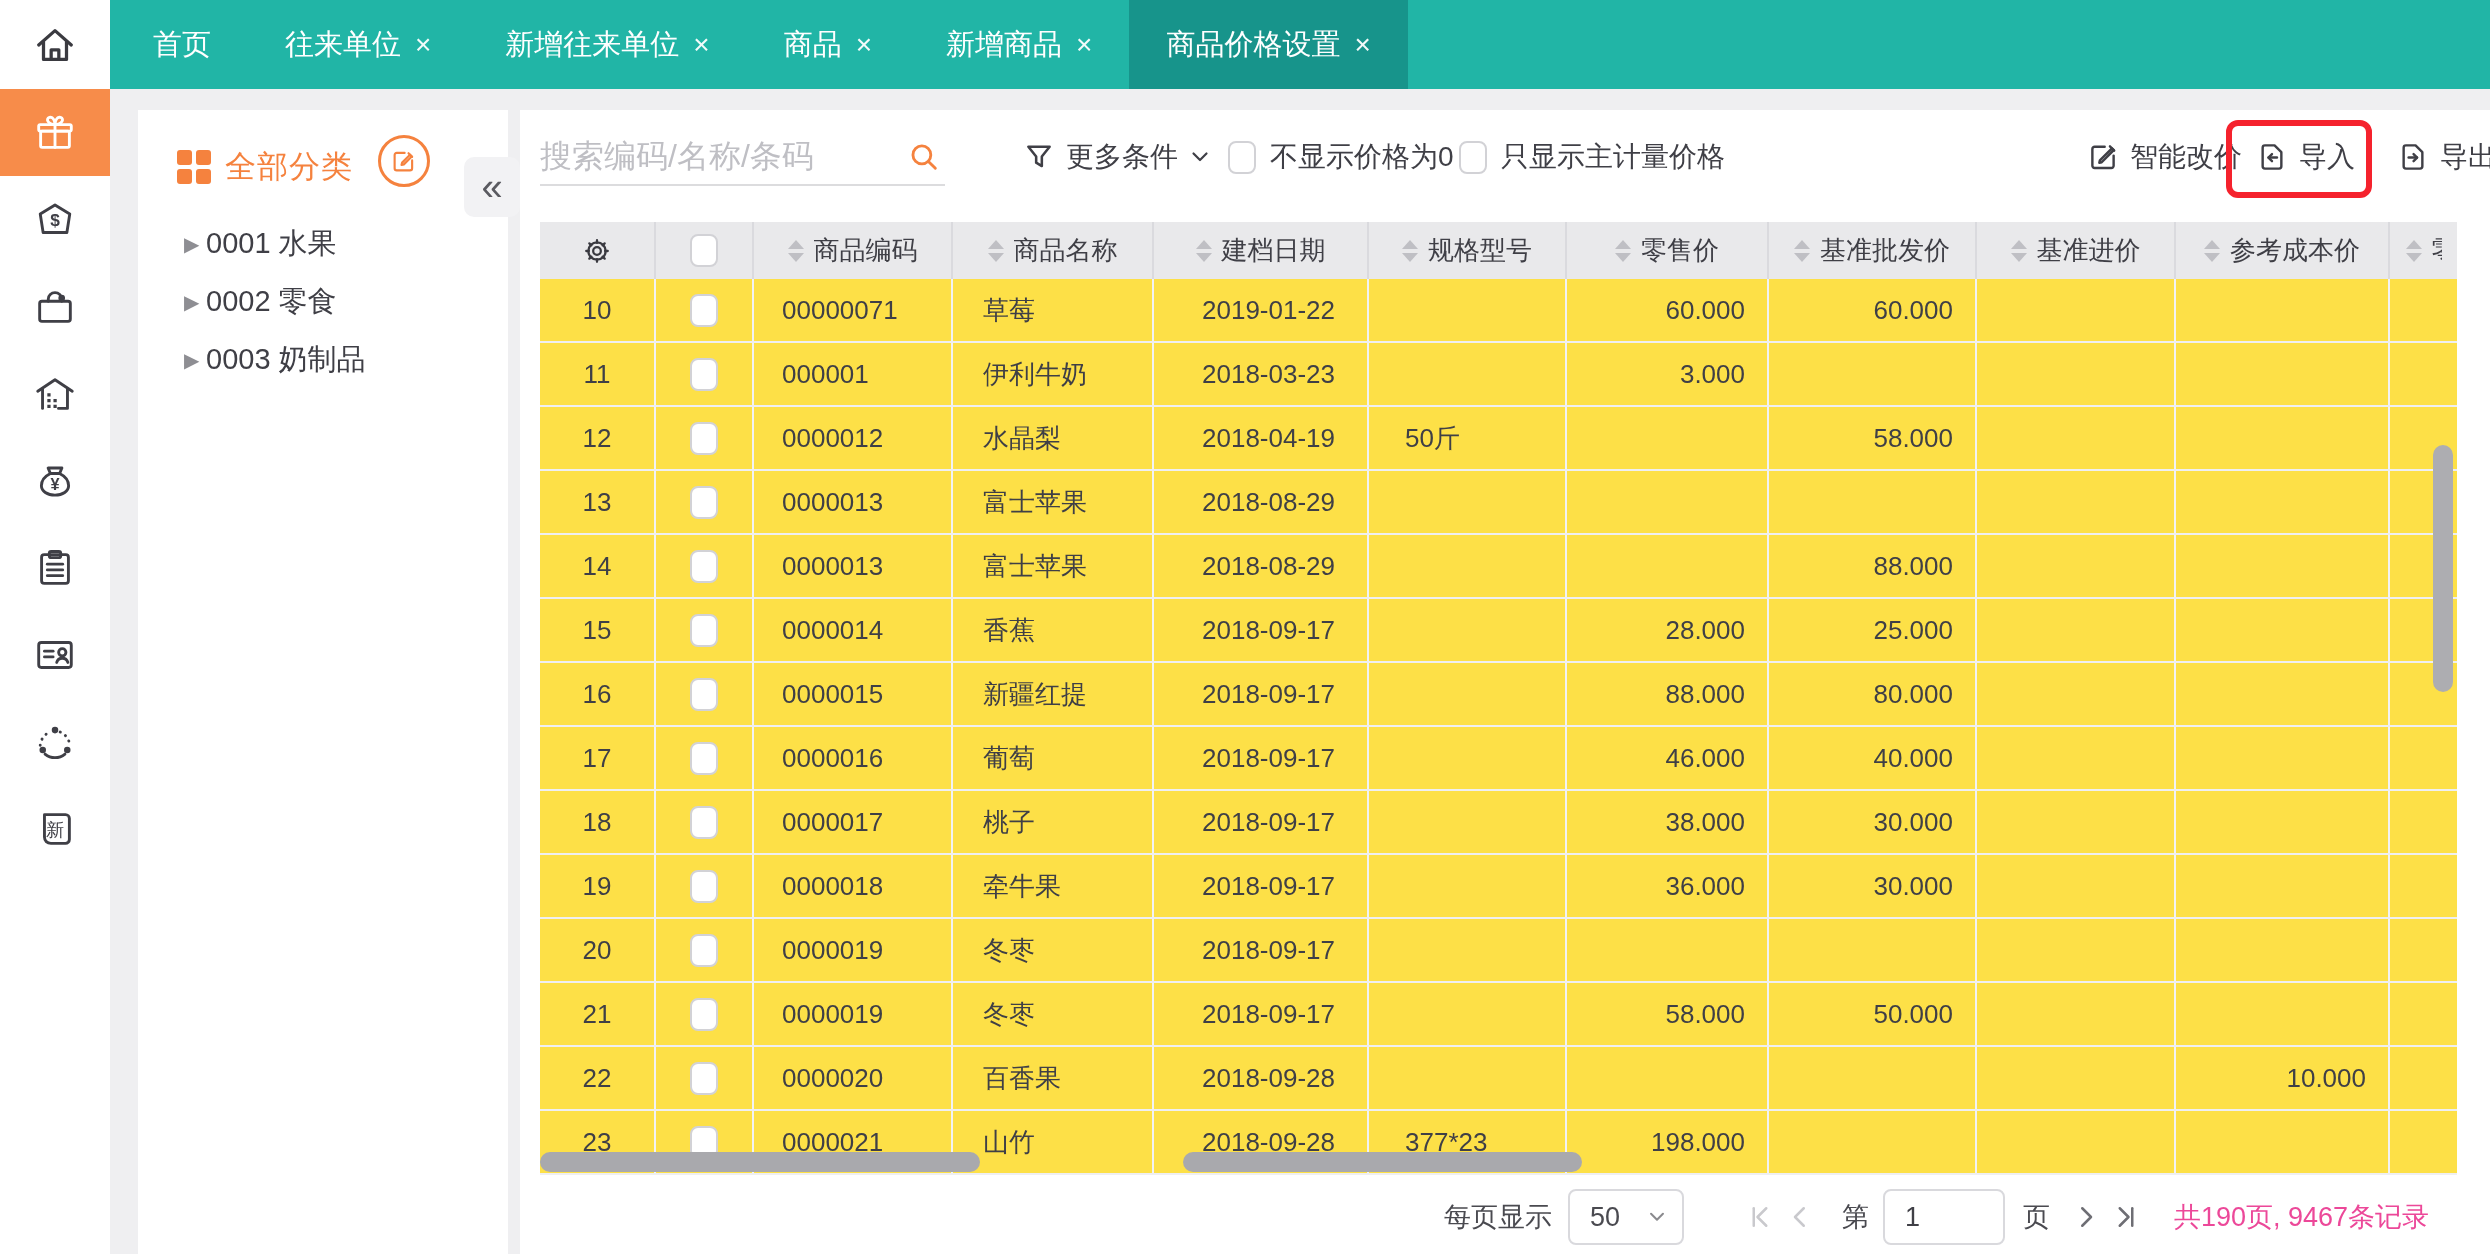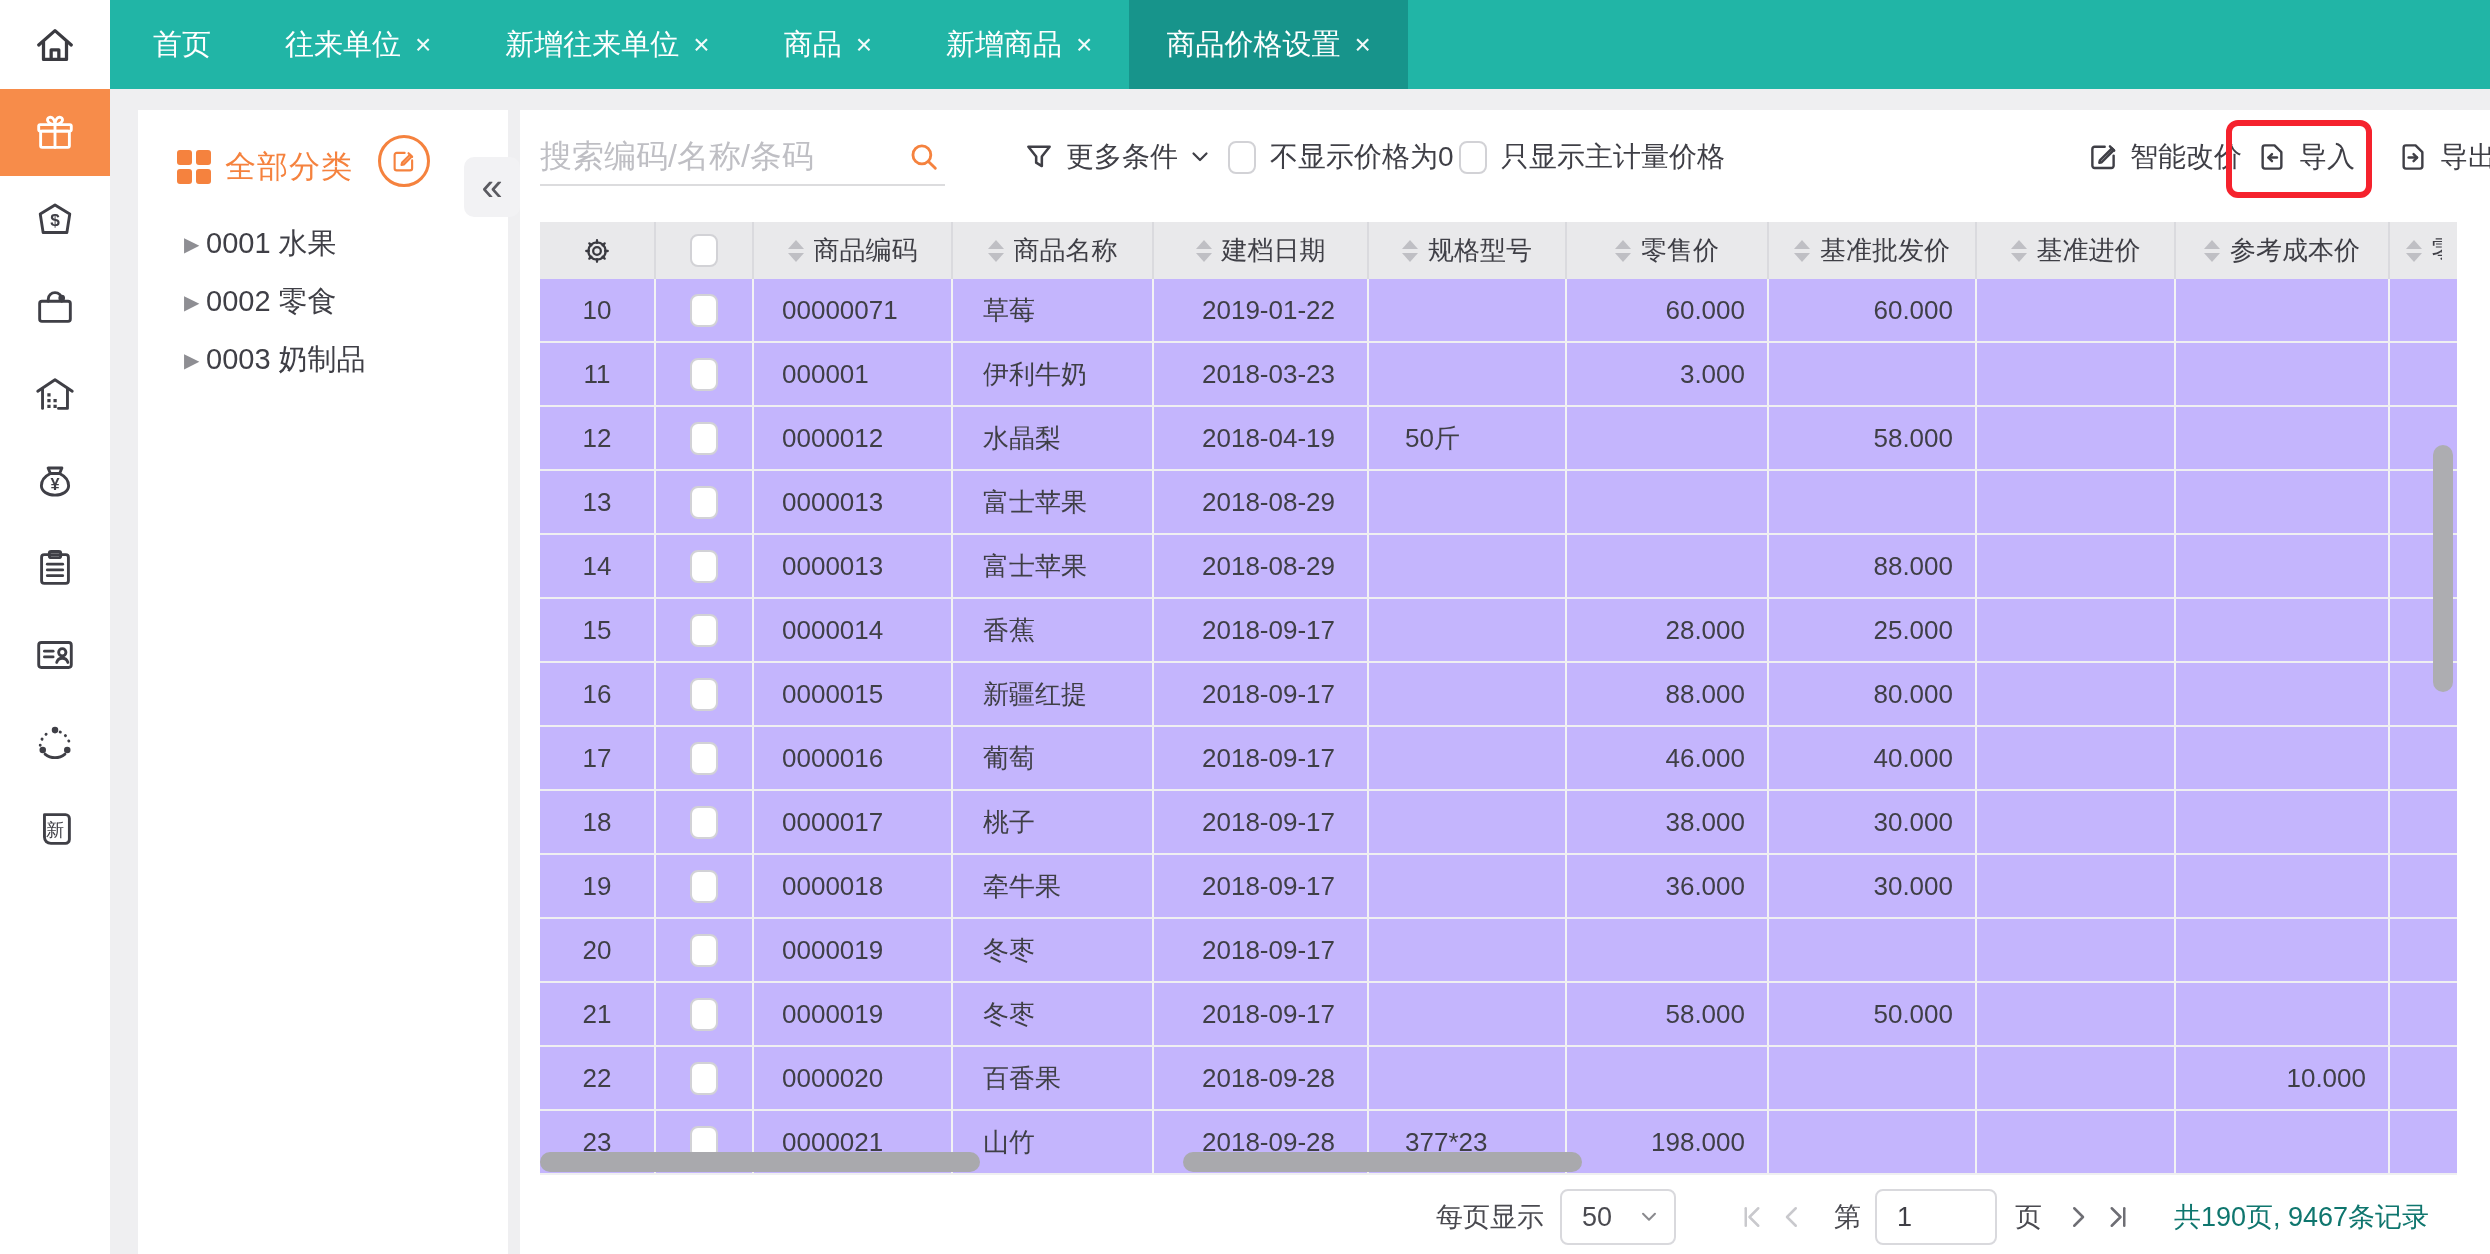--- a/index.html
+++ b/index.html
@@ -53,42 +53,42 @@
 
   
   .grid { position:absolute; left:20px; top:112px; width:1917px; height:953px; overflow:hidden; }
   .g-header { display:flex; height:57px; background:#E9E9EB; }
   .g-hcell { display:flex; align-items:center; justify-content:center; font-size:26px; color:#3F3F46; font-weight:500; border-right:2px solid #DADADE; height:100%; }
   .g-hcell:last-child { border-right:none; }
   .sorter { display:inline-flex; flex-direction:column; gap:4px; margin-right:10px; }
   .sorter i { width:0; height:0; border-left:8px solid transparent; border-right:8px solid transparent; }
   .sorter .up { border-bottom:9px solid #BFBFC4; }
   .sorter .dn { border-top:9px solid #BFBFC4; }
-  .g-row { display:flex; height:64px; background:#c4b5fd; border-bottom:2px solid #EFEFF1; }
+  .g-row { display:flex; height:64px; background:#fde047; border-bottom:2px solid #EFEFF1; }
   .g-cell { display:flex; align-items:center; font-size:26px; color:#3F3F46; border-right:2px solid #F2F2F4; height:100%; overflow:hidden; }
   .g-cell:last-child { border-right:none; }
   .gear-svg { width:34px; height:34px; color:#3A3A40; }
   .clip-glyph { display:inline-block; width:10px; overflow:hidden; white-space:nowrap; font-size:26px; color:#3F3F46; }
 
   
   .h-thumb { position:absolute; height:20px; border-radius:10px; background:#A9A9AD; top:1042px; }
   .v-thumb { position:absolute; width:20px; border-radius:10px; background:#ADADB1; left:1913px; top:335px; height:247px; }
 
   
   .pager { position:absolute; left:12px; bottom:0; width:100%; height:74px; display:flex; align-items:center; justify-content:flex-end; padding-right:73px; color:#4A4A50; font-size:27px; }
   .pager .lbl { margin-right:16px; }
   .pg-select { width:116px; height:56px; border:2px solid #D9D9DD; border-radius:8px; display:flex; align-items:center; padding:0 14px 0 20px; justify-content:space-between; cursor:pointer; background:#fff; }
   .pg-select svg { width:22px; height:22px; color:#8A8A8E; }
   .pg-btn { width:40px; height:40px; display:flex; align-items:center; justify-content:center; cursor:pointer; }
   .pg-btn svg { width:30px; height:30px; }
   .pg-btn.disabled { color:#C9C9CD; }
   .pg-btn.on { color:#6E6E74; }
   .pg-input { width:122px; height:56px; border:2px solid #D9D9DD; border-radius:8px; font-size:27px; color:#3F3F46; padding-left:20px; outline:none; font-family:inherit; }
   .pg-gap { width:22px; }
-  .total-txt { margin-left:36px; color:#0f766e; }
+  .total-txt { margin-left:28px; color:#ec4899; }
 </style>
 </head>
 <body>
 
 <div id="root">
 
   <div class="tabbar" id="tabbar">
       <div class="tab">
         <span>首页</span>
       </div>

